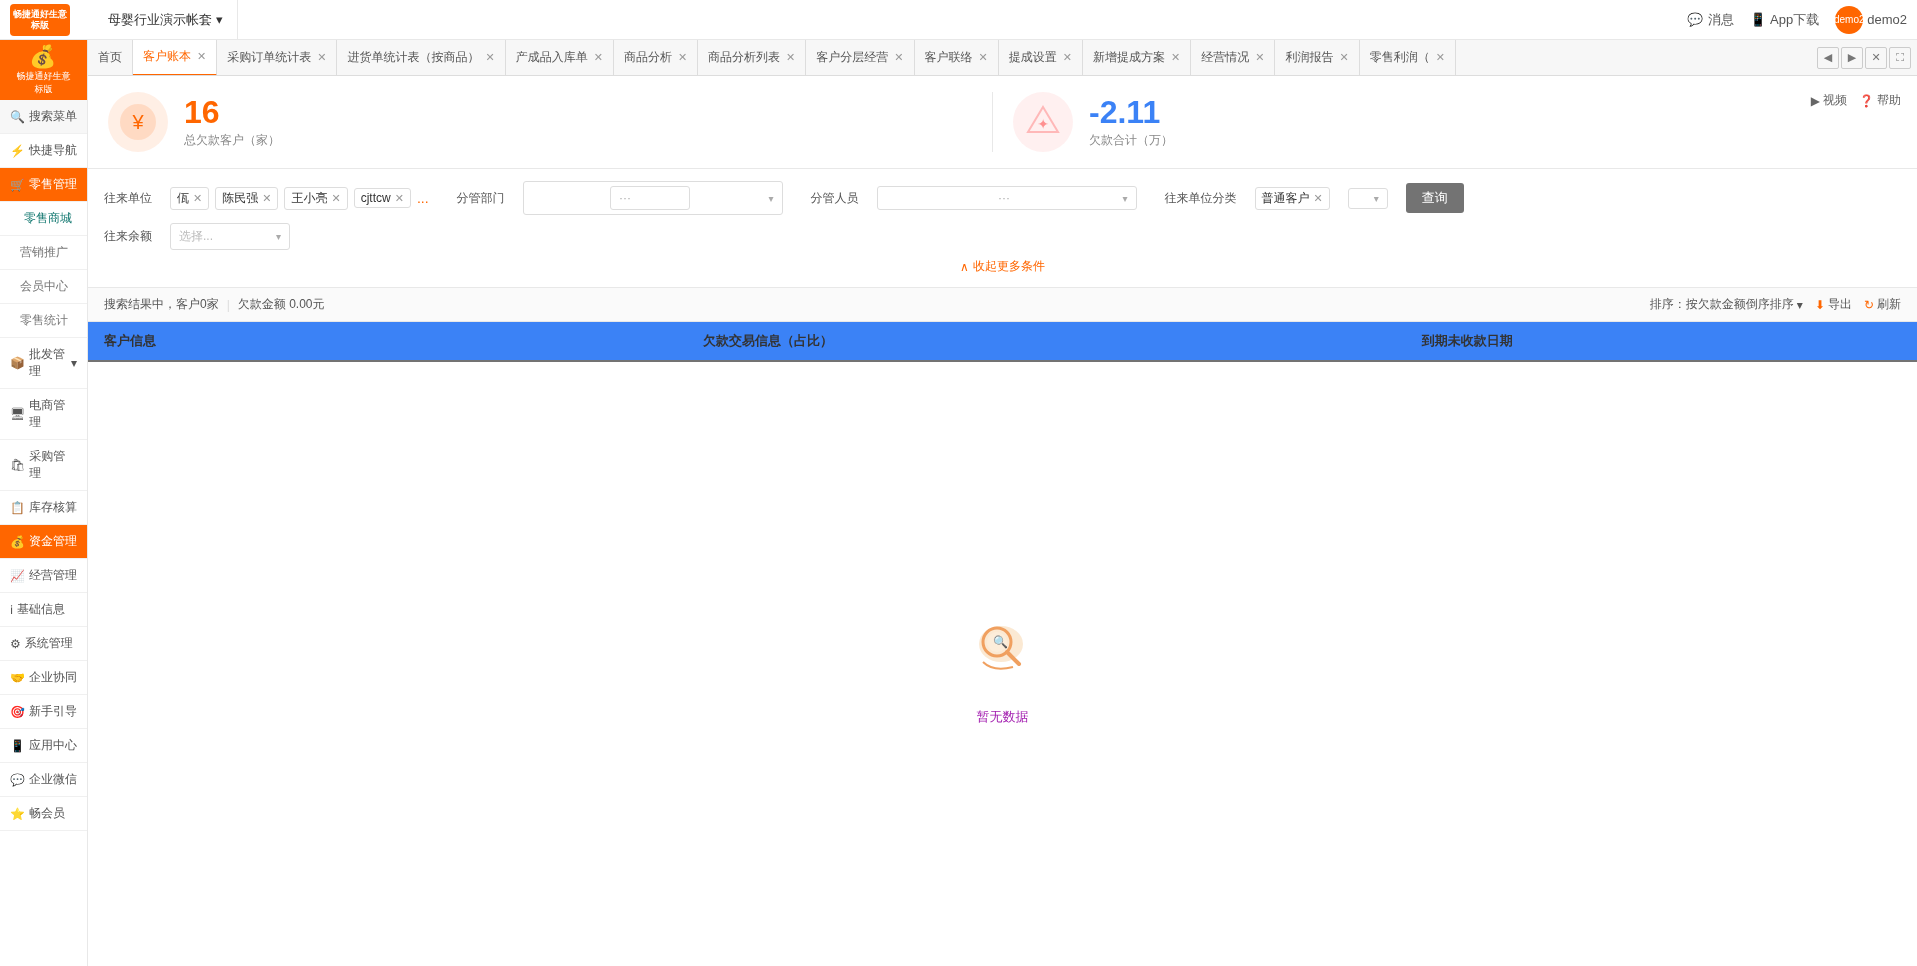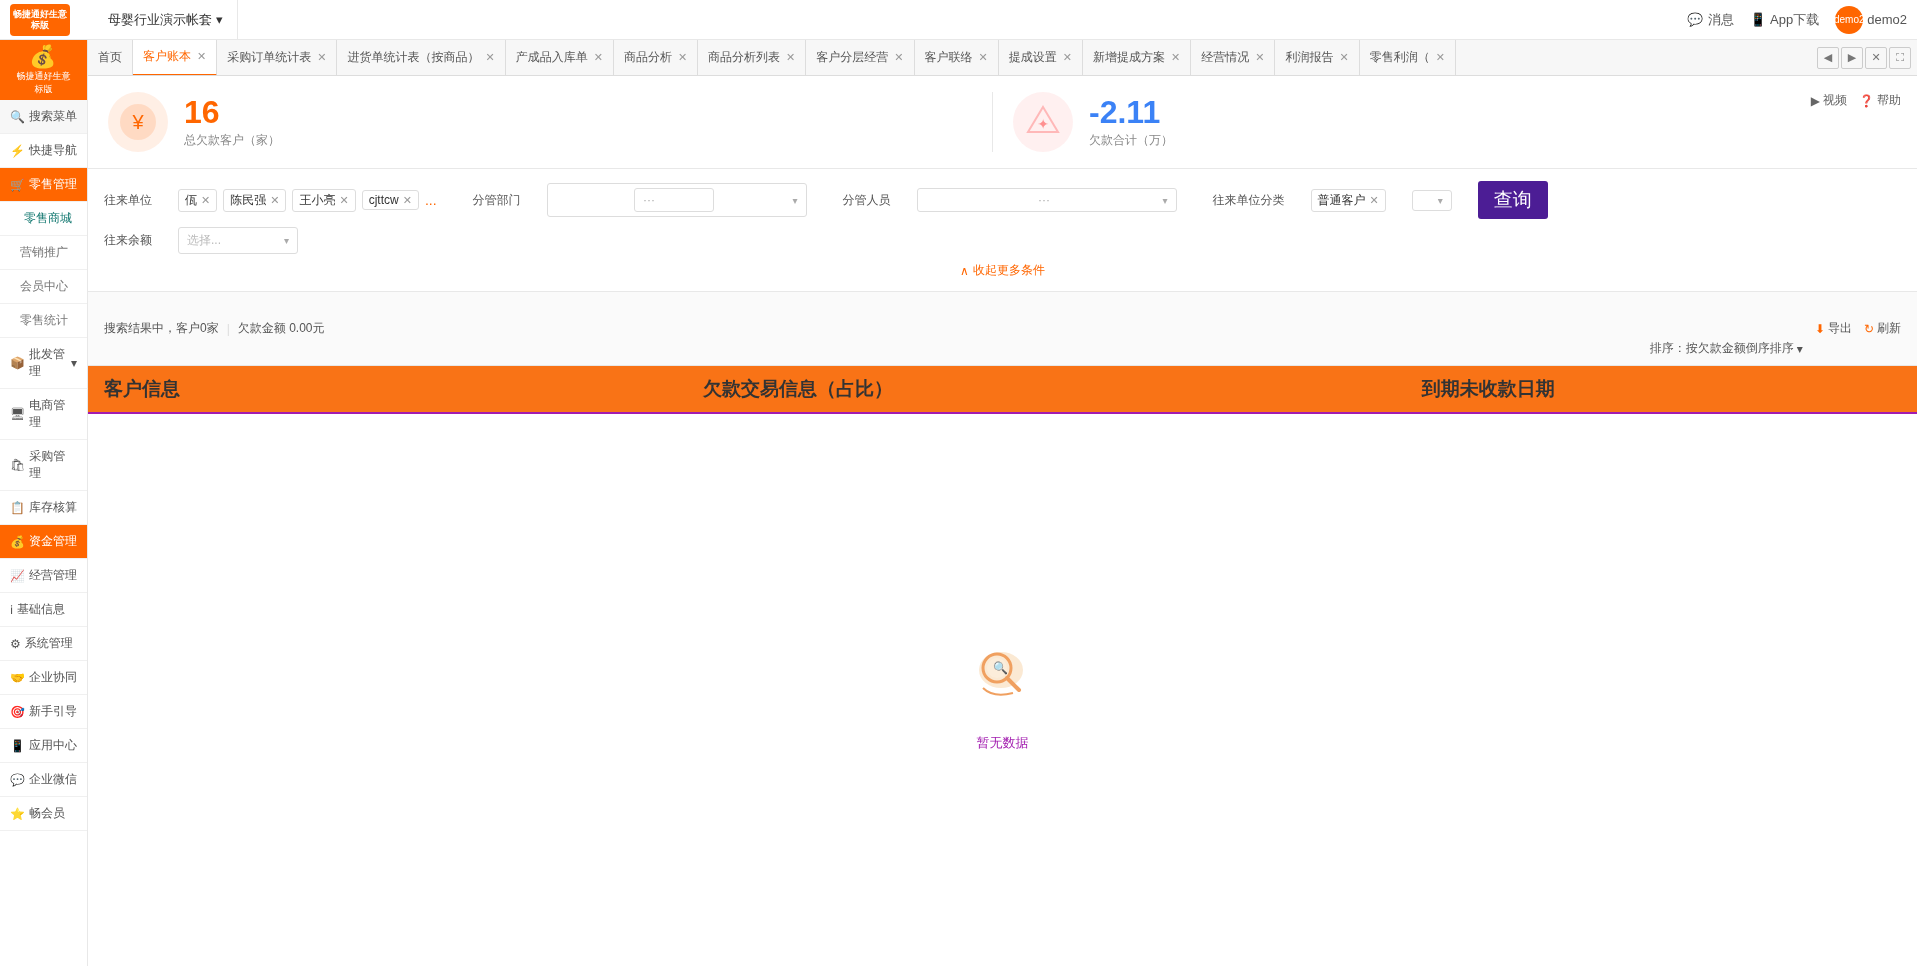--- a/index.html
+++ b/index.html
@@ -46,51 +46,51 @@
     .card-icon-blue { background: rgba(100,160,230,0.1); }
     .card-value { font-size: 32px; font-weight: bold; color: #222; line-height: 1; }
     .card-value.red { color: #3b82f6; }
     .card-value.orange { color: #ff6600; }
     .card-label { font-size: 12px; color: #888; margin-top: 4px; }
     .summary-help { position: absolute; right: 16px; top: 16px; display: flex; gap: 12px; font-size: 12px; color: #666; }
     .help-link { display: flex; align-items: center; gap: 3px; cursor: pointer; color: #666; }
 
     
     .filter-bar { background: #fff; padding: 12px 16px; border-bottom: 1px solid #e8e8e8; flex-shrink: 0; }
-    .filter-row { display: flex; align-items: center; gap: 26px; flex-wrap: wrap; margin-bottom: 8px; }
+    .filter-row { display: flex; align-items: center; gap: 18px; flex-wrap: wrap; margin-bottom: 8px; }
     .filter-row:last-child { margin-bottom: 0; }
     .filter-label { font-size: 12px; color: #555; flex-shrink: 0; }
     .filter-tags { display: flex; align-items: center; gap: 6px; flex-wrap: wrap; }
     .filter-tag { display: flex; align-items: center; background: #fff; border: 1px solid #ddd; border-radius: 3px; padding: 2px 6px; font-size: 12px; color: #333; gap: 4px; }
     .filter-tag .x { color: #999; cursor: pointer; font-size: 11px; }
     .filter-select { border: 1px solid #ddd; border-radius: 3px; padding: 4px 8px; font-size: 12px; display: flex; align-items: center; gap: 4px; cursor: pointer; background: #fff; color: #333; min-width: 80px; }
     .filter-select .arrow { color: #aaa; font-size: 10px; margin-left: auto; }
     .filter-wide { min-width: 260px; }
     .collapse-btn { display: flex; align-items: center; justify-content: center; margin: 4px auto 0; color: #ff6600; font-size: 12px; cursor: pointer; gap: 4px; }
 
     
     .result-bar { display: flex; align-items: center; padding: 8px 16px; background: #fafafa; border-bottom: 1px solid #e8e8e8; font-size: 12px; color: #555; flex-shrink: 0; }
     .result-bar .right-actions { margin-left: auto; display: flex; align-items: center; gap: 12px; }
-    .sort-btn { display: flex; align-items: center; gap: 3px; cursor: pointer; color: #555; margin-top: 40px; }
+    .sort-btn { display: flex; align-items: center; gap: 3px; cursor: pointer; color: #555; }
     .action-btn { display: flex; align-items: center; gap: 3px; cursor: pointer; color: #555; }
     .action-btn .icon { color: #ff6600; }
 
     
-    .table-header { display: flex; background: #f97316; border-bottom: 2px solid #a21caf; padding: 10px 16px; font-size: 19px; font-weight: 600; color: #333; flex-shrink: 0; }
+    .table-header { display: flex; background: #3b82f6; border-bottom: 2px solid #737373; padding: 10px 16px; font-size: 13px; font-weight: 600; color: #333; flex-shrink: 0; }
     .col-customer { flex: 2.5; }
     .col-debt { flex: 3; }
     .col-repay { flex: 2.5; }
     .col-date { flex: 2; }
 
     
     .table-body { flex: 1; display: flex; align-items: center; justify-content: center; flex-direction: column; background: #fff; }
     .empty-text { font-size: 13px; color: #a21caf; }
     .dots-btn { color: #ff6600; font-size: 14px; cursor: pointer; }
 
-    .query-btn { background: #4c1d95; color: #fff; border: none; border-radius: 3px; padding: 6px 16px; font-size: 19px; cursor: pointer; }
+    .query-btn { background: #737373; color: #fff; border: none; border-radius: 3px; padding: 6px 16px; font-size: 13px; cursor: pointer; }
   </style>
 </head>
 <body>
 
 <div class="app-wrapper">
 
   <div class="top-bar">
     <div class="logo-area">
       <div class="logo-img">
         <div class="logo-text">

